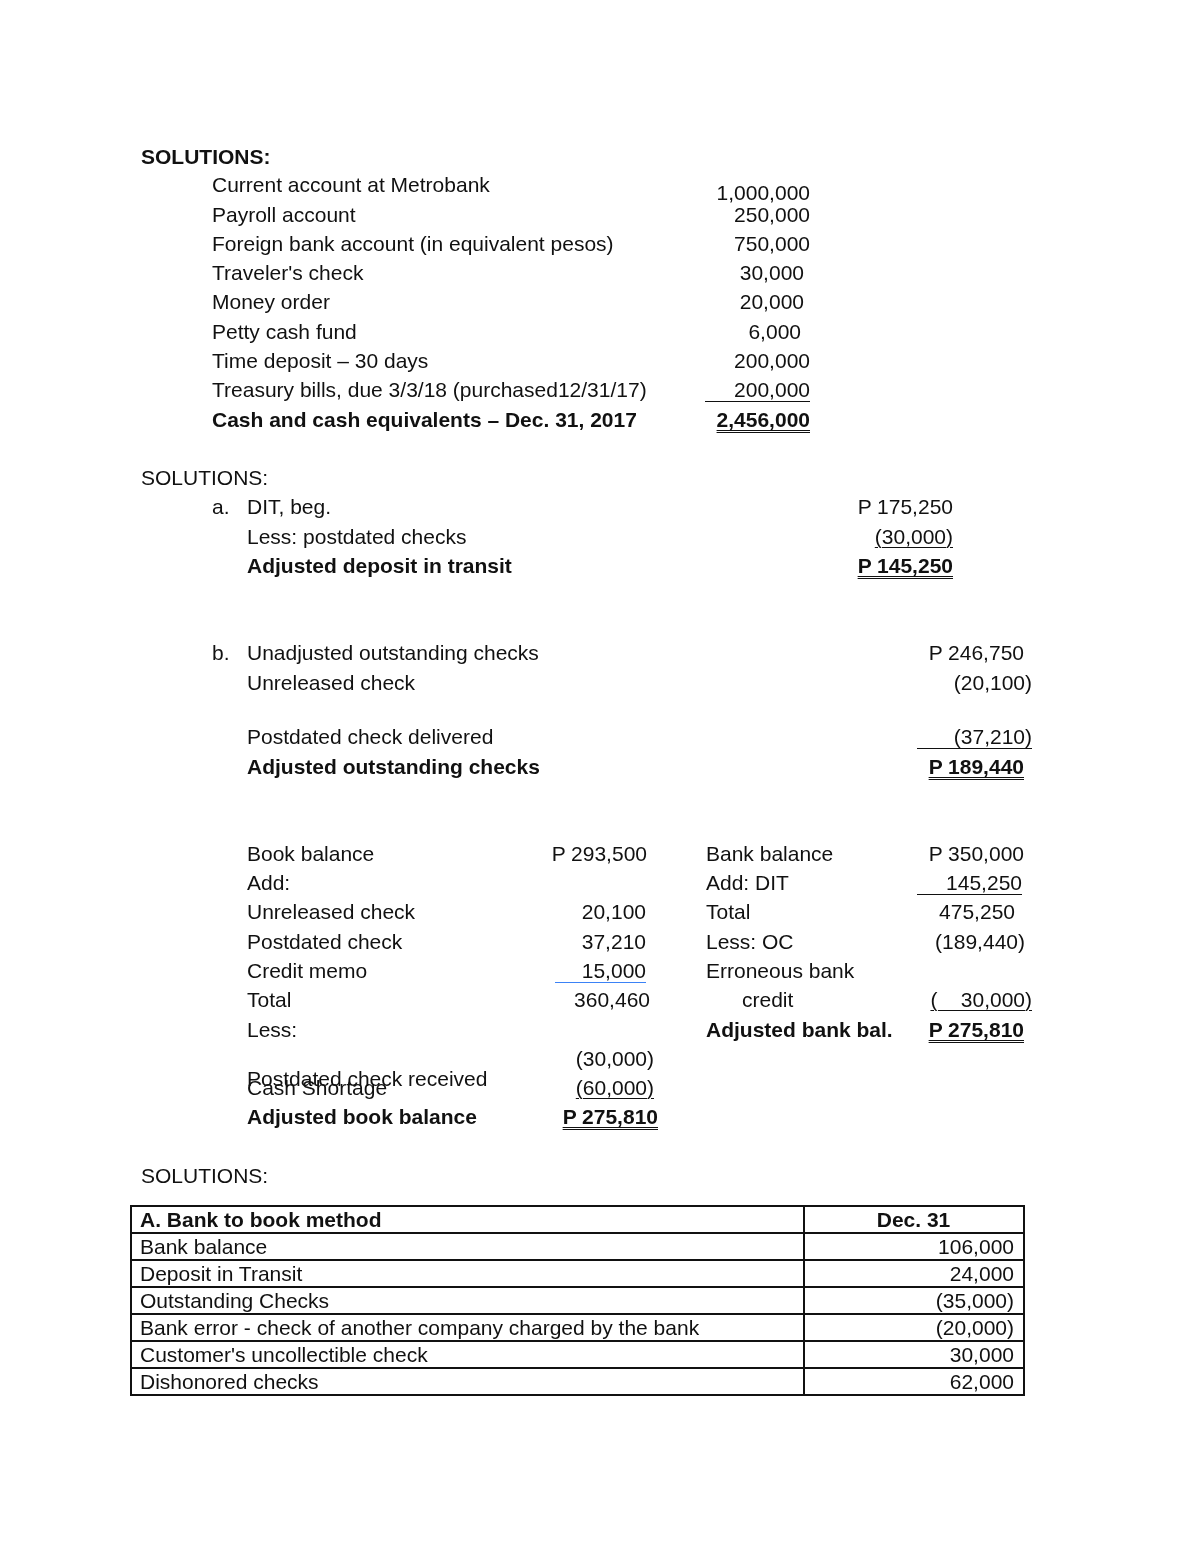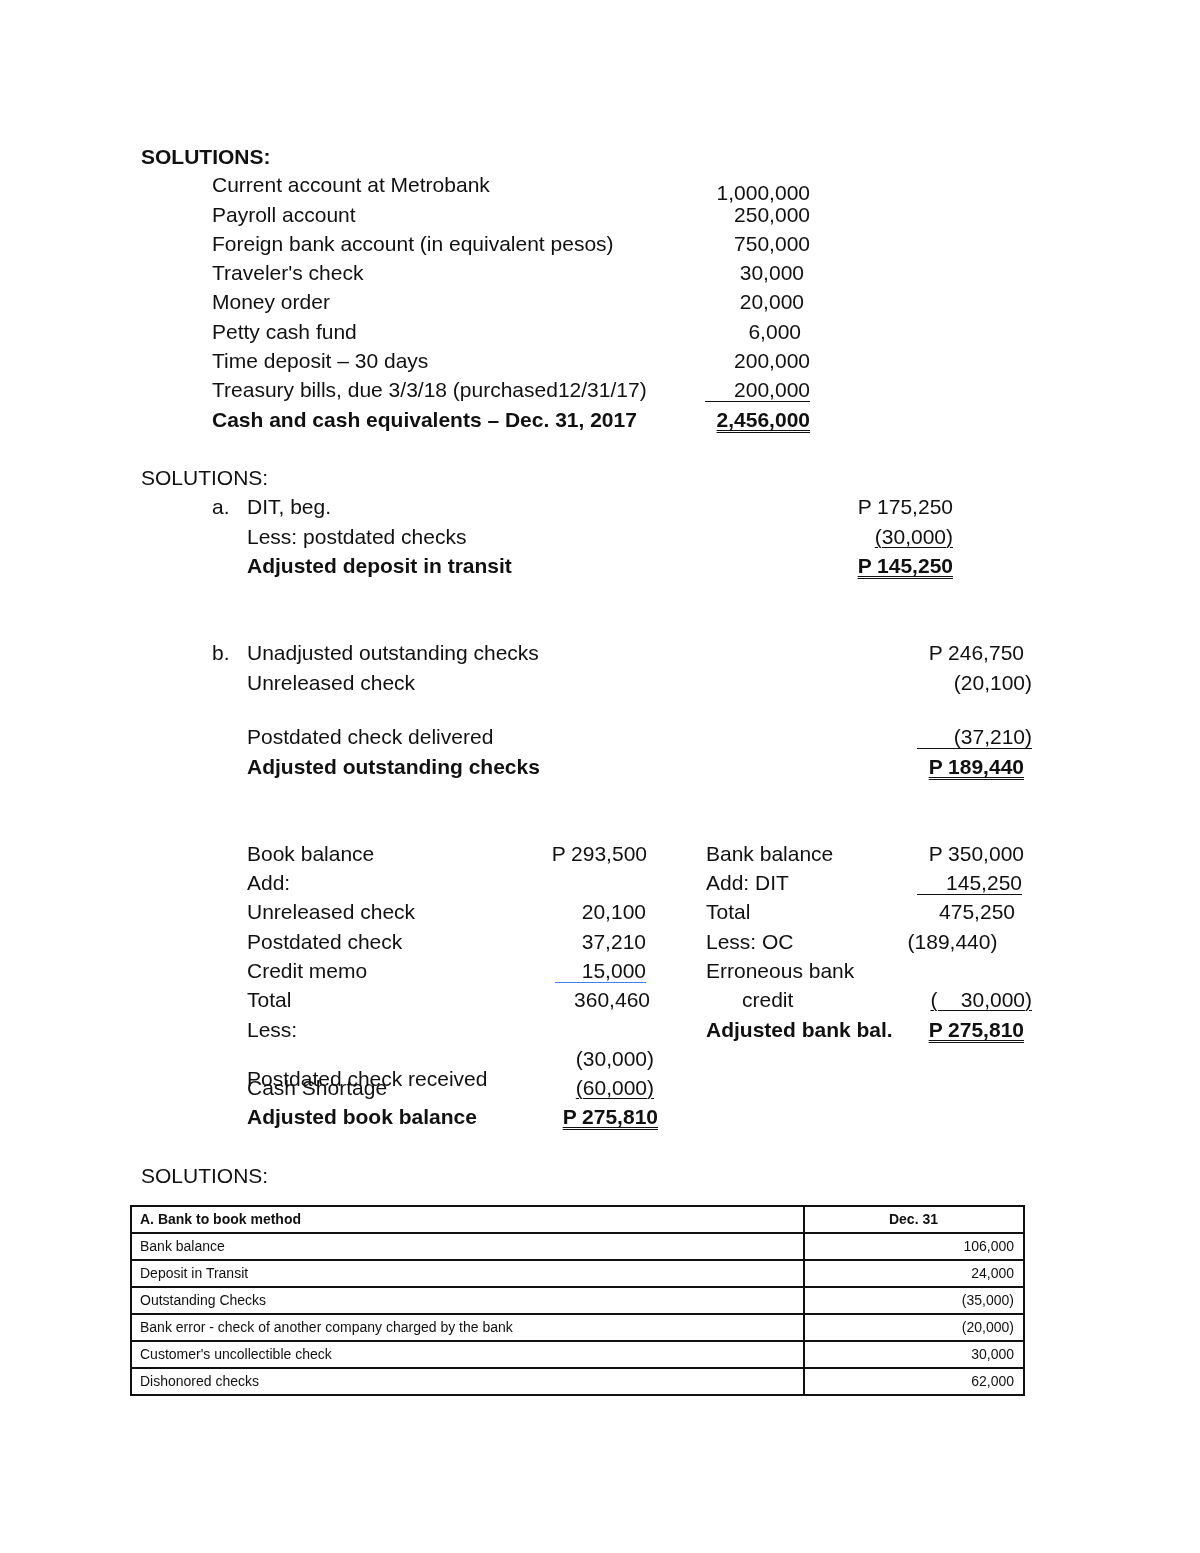--- a/index.html
+++ b/index.html
@@ -10,21 +10,21 @@
   }
   .t { position: absolute; white-space: pre; line-height: 1; }
   .b { font-weight: bold; }
   .r { text-align: right; }
   .u1 { text-decoration: underline; text-decoration-thickness: 1px; text-underline-offset: 3px; }
   .u2 { text-decoration: underline double; text-decoration-thickness: 1px; text-underline-offset: 3px; }
   .heading { font-size: 21px; }
 
   table.recon {
     position: absolute; left: 130px; top: 1205px; width: 895px;
-    border-collapse: collapse; font-size: 14px;
+    border-collapse: collapse; font-size: 21px;
   }
   table.recon td {
     border: 2px solid #111111; height: 25px; padding: 0 8px; line-height: 25px;
     white-space: nowrap;
   }
   table.recon td.desc { width: 655px; }
   table.recon td.amt { text-align: right; padding-right: 9px; }
   table.recon tr.hdr td { font-weight: bold; }
   table.recon tr.hdr td.amt { text-align: center; }
 </style>
@@ -126,21 +126,21 @@
     <div class="t" style="left:706px; top:843px;">Bank balance</div>
     <div class="t r" style="left:880px; width:144px; top:843px;">P 350,000</div>
 
     <div class="t" style="left:706px; top:872px;">Add: DIT</div>
     <div class="t r" style="left:917px; width:105px; top:872px; border-bottom:1px solid #111; line-height:22px; height:22px;">145,250</div>
 
     <div class="t" style="left:706px; top:901px;">Total</div>
     <div class="t r" style="left:880px; width:135px; top:901px;">475,250</div>
 
     <div class="t" style="left:706px; top:931px;">Less: OC</div>
-    <div class="t r" style="left:880px; width:145px; top:931px;text-align:center;">(189,440)</div>
+    <div class="t r" style="left:880px; width:145px; top:931px;">(189,440)</div>
 
     <div class="t" style="left:706px; top:960px;">Erroneous bank</div>
 
     <div class="t" style="left:706px; top:989px;margin-left:36px;">credit</div>
     <div class="t r u1" style="left:880px; width:152px; top:989px;">(    30,000)</div>
 
     <div class="t b" style="left:706px; top:1019px;">Adjusted bank bal.</div>
     <div class="t b r u2" style="left:880px; width:144px; top:1019px;">P 275,810</div>
   </div>
 </div>

